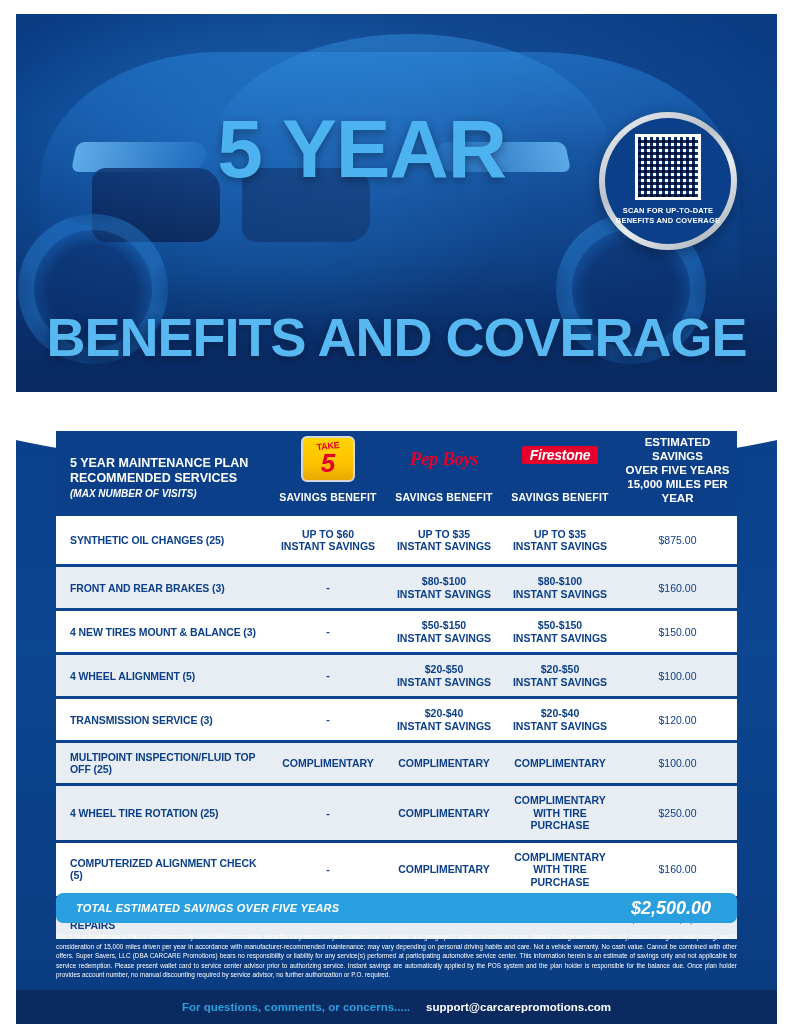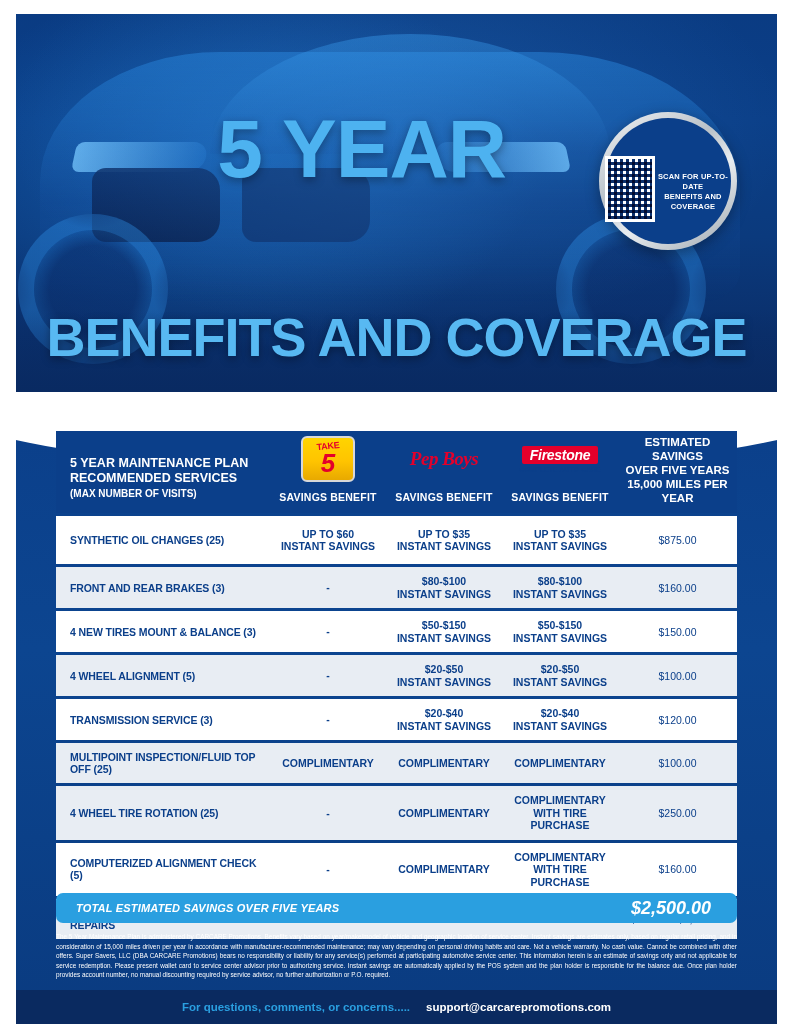--- a/index.html
+++ b/index.html
@@ -107,21 +107,21 @@
   .qr-badge {
     position: absolute; right: 56px; top: 112px;
     width: 138px; height: 138px; border-radius: 50%;
     background: linear-gradient(145deg, #f2f4f6 0%, #b9c1c8 40%, #e9edf0 60%, #9aa4ad 100%);
     padding: 6px;
     box-shadow: 0 4px 14px rgba(0,0,0,0.35);
   }
   .qr-inner {
     width: 100%; height: 100%; border-radius: 50%;
     background: #0b3f8a;
-    display: flex; flex-direction: row; align-items: center; justify-content: flex-start;
+    display: flex; flex-direction: column; align-items: center; justify-content: flex-start;
     padding-top: 16px;
   }
   .qr-code {
     width: 66px; height: 66px;
     background:
       repeating-linear-gradient(90deg, #0a2f6b 0 3px, #ffffff 3px 6px),
       repeating-linear-gradient(0deg, #0a2f6b 0 3px, #ffffff 3px 6px);
     background-blend-mode: multiply;
     border: 3px solid #ffffff;
   }
@@ -152,21 +152,21 @@
     color: #ffffff;
     vertical-align: bottom;
     padding: 4px 6px 10px 6px;
     font-size: 11px;
   }
   .th-services {
     text-align: left; width: 214px;
     font-weight: bold; font-size: 12.5px; line-height: 15px;
     padding-left: 14px; padding-bottom: 12px;
   }
-  .th-services .sub { font-size: 10px; font-weight: bold; }
+  .th-services .sub { font-size: 10px; font-weight: bold; font-style: italic; }
   .brandcell { width: 116px; text-align: center; }
   .brand-logo { height: 44px; display: flex; align-items: center; justify-content: center; }
   .savings-label { font-size: 10.5px; font-weight: bold; letter-spacing: .2px; margin-top: 10px; }
   .th-est {
     width: 119px; text-align: center; font-size: 11.5px; font-weight: bold;
     line-height: 14px; padding-bottom: 8px;
   }
 
   
   .take5 {

